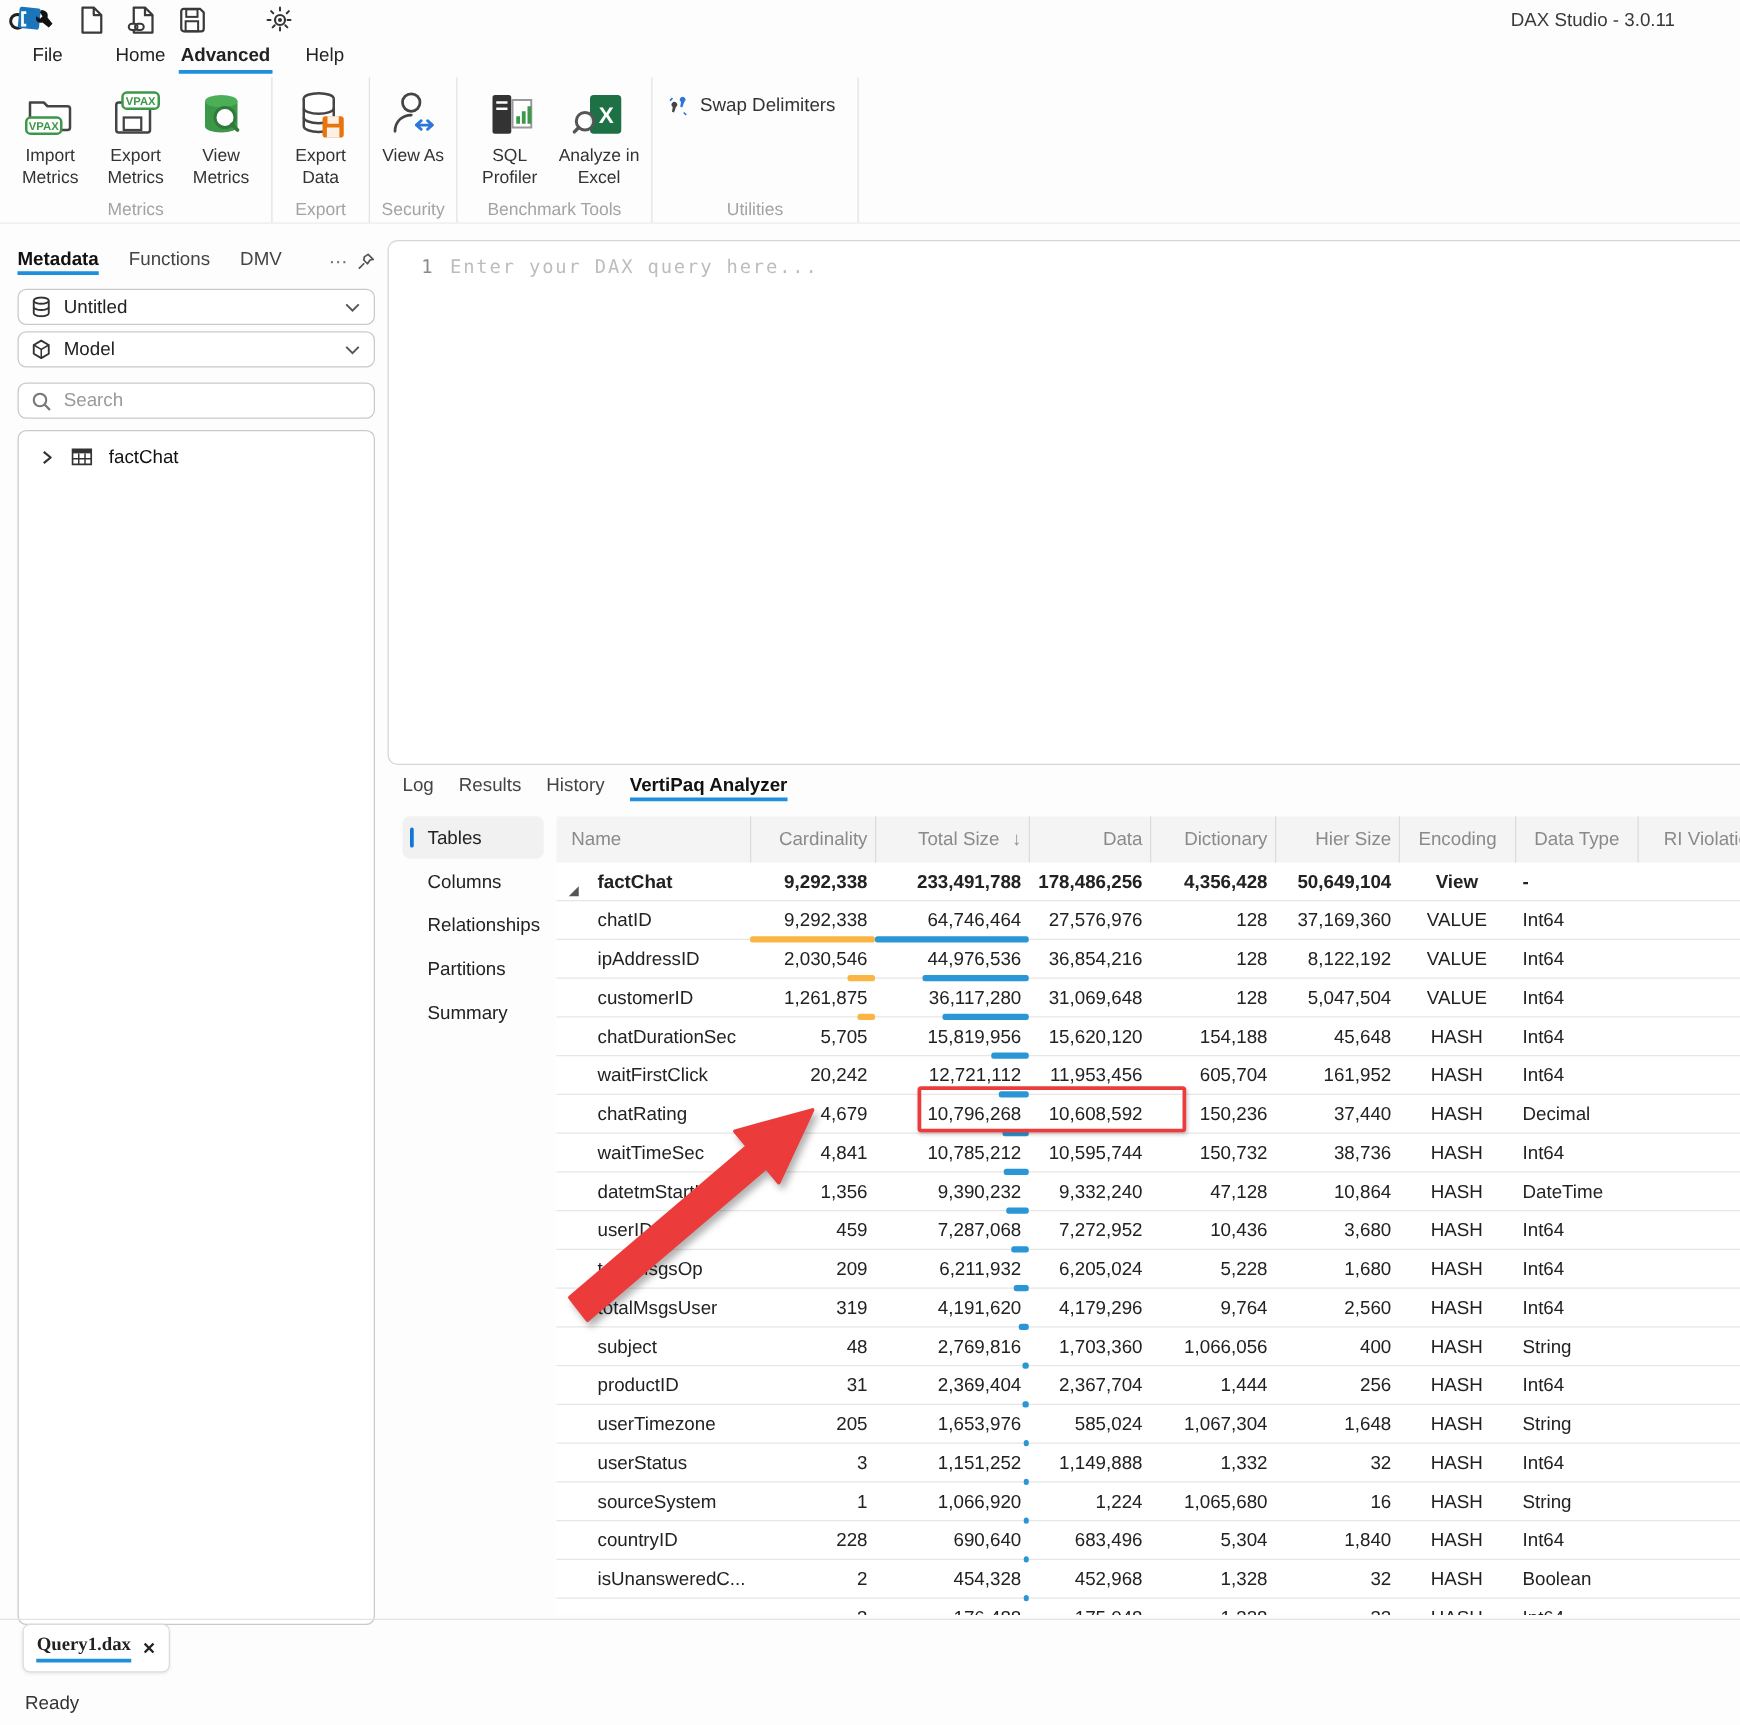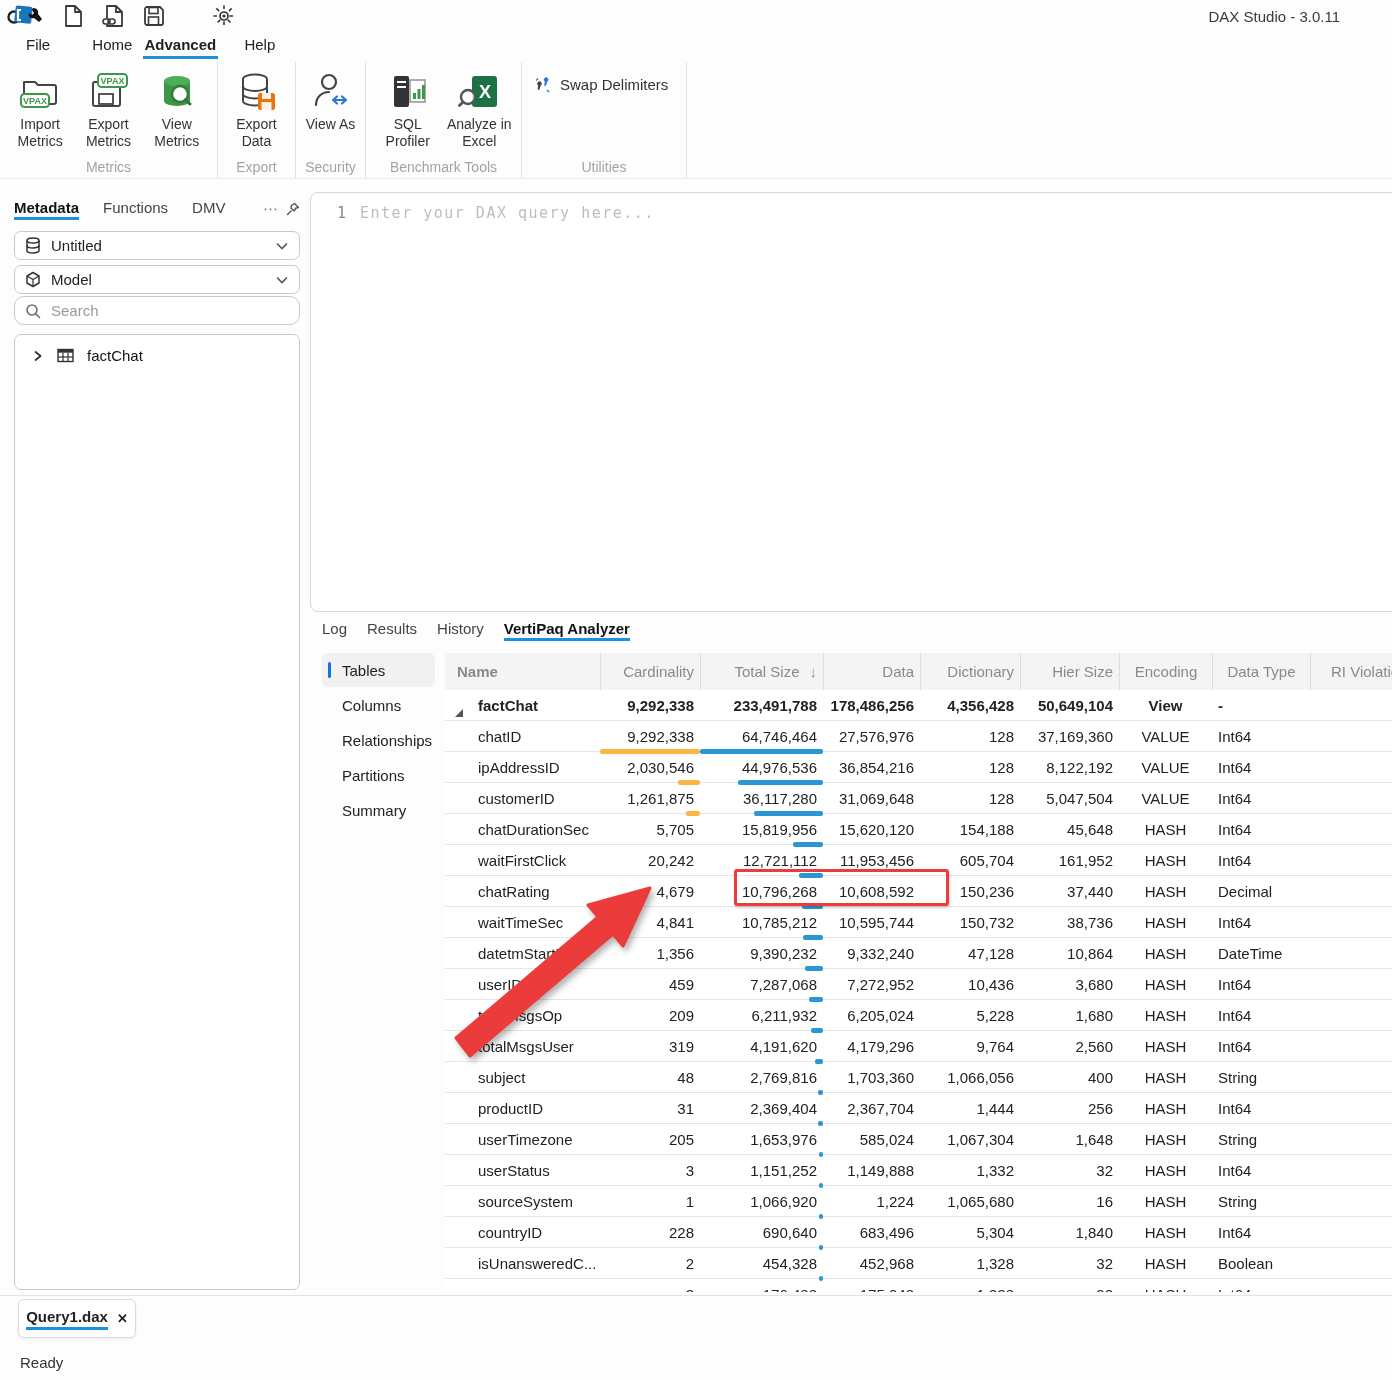--- a/index.html
+++ b/index.html
@@ -36,21 +36,21 @@
   .side-tabs { display:flex; align-items:center; font-size:15px; height:26px;justify-content:space-between; }
   .side-tab { margin-right:24px; padding-bottom:4px; color:#444; }
   .side-tab.active { font-weight:bold; color:#111; border-bottom:3px solid #1E8FDD; padding-bottom:1px; }
   .side-tab-tools { margin-left:auto; display:flex; align-items:center; gap:8px; color:#666; }
   .sbox { border:1px solid #C9C9C9; border-radius:7px; background:#fff;
     display:flex; align-items:center; padding:0 10px; height:29px; font-size:15px; }
   .sbox .lbl { margin-left:10px; color:#222; }
   .sbox .chev { margin-left:auto; }
   #conn-box { margin-top:9px; }
   #model-box { margin-top:5px; }
-  #search-box { margin-top:2px;border-radius:10px; }
+  #search-box { margin-top:12px; }
   #search-box input { border:none; outline:none; background:transparent; font-size:15px;
     margin-left:10px; width:210px; font-family:"Liberation Sans",sans-serif; }
   #search-box input::placeholder { color:#9A9A9A; }
   #tree-box { margin-top:9px; border:1px solid #C9C9C9; border-radius:7px; background:#fff; height:956px; }
   .tree-item { display:flex; align-items:center; gap:13px; padding:12px 0 0 17px; font-size:15px; color:#111; }
 
   
   #editor { position:absolute; left:310px; top:192px; width:1090px; height:420px;
     background:#fff; border:1px solid #D6D6D6; border-radius:8px; }
   #editor-line { position:absolute; left:26px; top:11px; font-family:"DejaVu Sans Mono",monospace;
@@ -77,21 +77,21 @@
   .vp-hrow { display:flex; height:37px; background:#F4F4F4; color:#8A8A8A; }
   .vp-hcell { display:flex; align-items:center; border-left:1px solid #DCDCDC; overflow:hidden; white-space:nowrap; }
   .vp-hcell:first-child { border-left:none; }
   .vp-row { position:relative; display:flex; height:31px; border-bottom:1px solid #E6E6E6;
     align-items:center; white-space:nowrap; }
   .vp-row.total { font-weight:bold; }
   .c-name{width:155px} .c-card{width:100px} .c-size{width:123px} .c-data{width:97px}
   .c-dict{width:100px} .c-hier{width:99px} .c-enc{width:93px} .c-type{width:98px} .c-ri{width:82px}
   .cell { overflow:visible; }
   .num { text-align:right; padding-right:6px; }
-  .h-left { padding-left:12px;font-weight:bold; }
+  .h-left { padding-left:12px; }
   .h-num { justify-content:flex-end; padding-right:6px; }
   .h-center { justify-content:center; }
   .h-ri { padding-left:20px; }
   .name-cell { padding-left:33px; position:relative; }
   .enc-cell { text-align:center; }
   .type-cell { text-align:left; padding-left:6px; }
   .expander { position:absolute; left:10px; top:12px; width:0; height:0;
     border-left:8px solid transparent; border-bottom:8px solid #555; }
   .sort-arrow { margin-left:10px; color:#909090; font-size:15px; }
   .bar { position:absolute; bottom:-3px; height:5px; border-radius:2px; z-index:2; }
@@ -100,21 +100,21 @@
   #ann-rect { position:absolute; left:734px; top:869px; width:215px; height:37px;
     border:3px solid #EC3B3B; border-radius:3px; z-index:30;
     box-shadow:1px 2px 3px rgba(0,0,0,0.18); pointer-events:none; }
   #ann-arrow { position:absolute; left:0; top:0; width:1392px; height:1380px;
     z-index:31; pointer-events:none; }
 
   
   #panel-splitline { position:absolute; left:0; top:1295px; width:1392px; height:1px; background:#E3E3E3; }
   #doc-tab { position:absolute; left:18px; top:1299px; width:118px; height:39px; background:#fff;
     border:1px solid #DCDCDC; border-radius:6px; box-shadow:0 1px 3px rgba(0,0,0,0.08);
-    display:flex; align-items:center; justify-content:center; gap:9px; font-size:15px; }
+    display:flex; align-items:center; justify-content:center; gap:9px; font-size:15px;font-family:Liberation Serif, serif; }
   #doc-tab .doclabel { font-weight:bold; border-bottom:3px solid #1E8FDD; padding-bottom:2px; }
   #doc-tab .close { font-size:13px; font-weight:bold; color:#222; }
   #statusbar { position:absolute; left:20px; top:1354px; font-size:15px; color:#333; }
 
   svg { display:block; }
 </style>
 </head>
 <body>
 
 <div id="titlebar">

